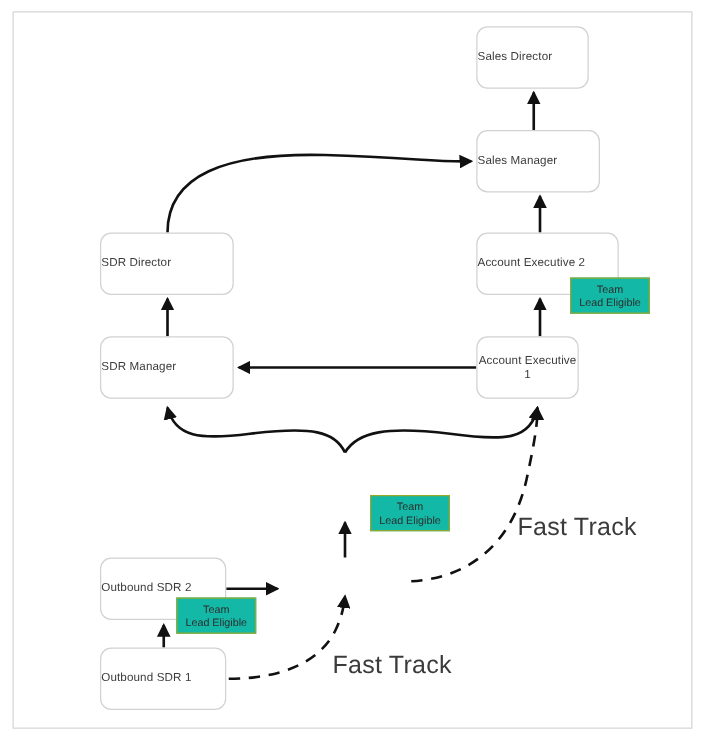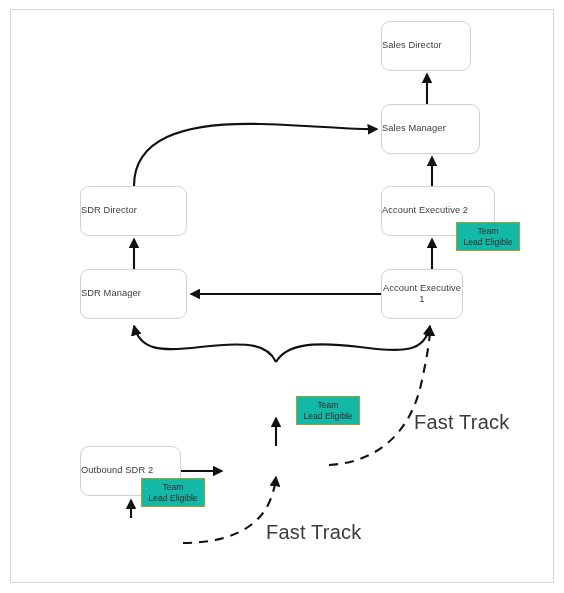--- a/index.html
+++ b/index.html
@@ -141,20 +141,23 @@
   <div class="node" style="left:381px; top:269px; width:82px; height:50px;">
     <span>Account Executive 1</span>
   </div>
 
 
   <div class="node" style="left:80px; top:446px; width:101px; height:50px;">
     <span>Outbound SDR 2</span>
   </div>
 
 
+  <div class="node" style="left:80px; top:518px; width:101px; height:50px;">
+    <span>Outbound SDR 1</span>
+  </div>
 
   <div class="badge" style="left:456px; top:222px; width:64px; height:29px;">
     <span>Team</span>
     <span>Lead Eligible</span>
   </div>
 
   <div class="badge" style="left:296px; top:396px; width:64px; height:29px;">
     <span>Team</span>
     <span>Lead Eligible</span>
   </div>

